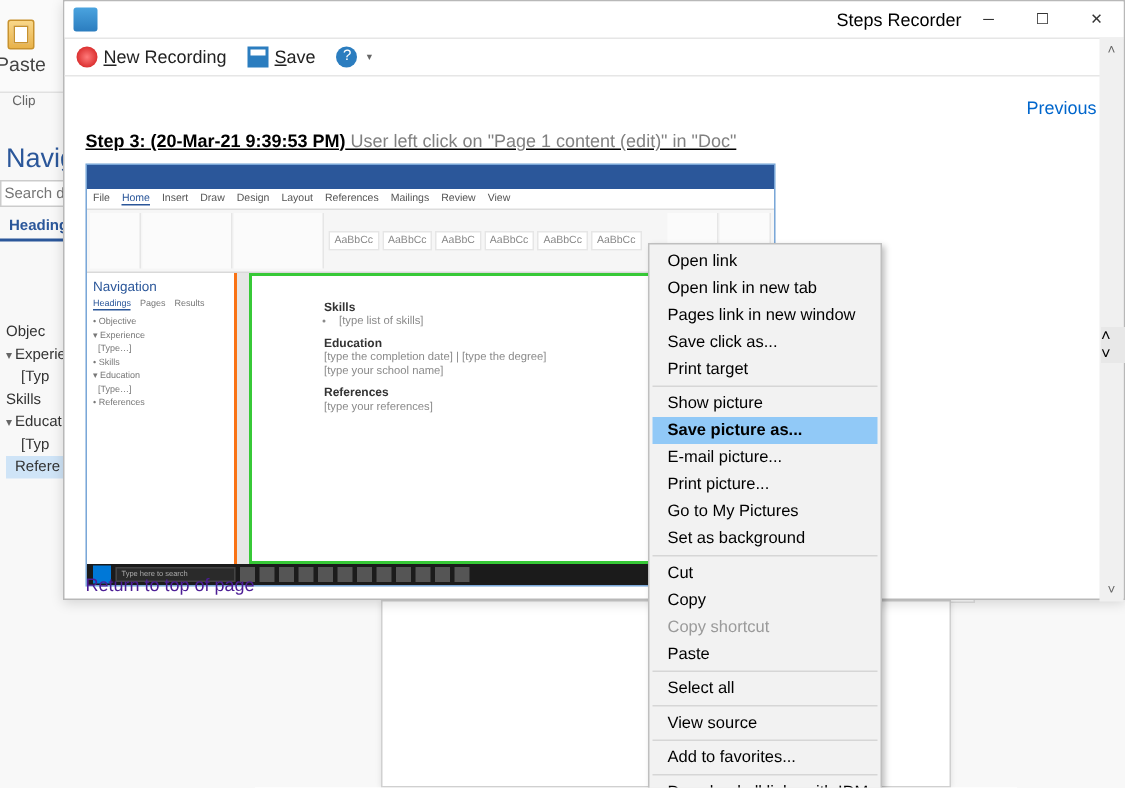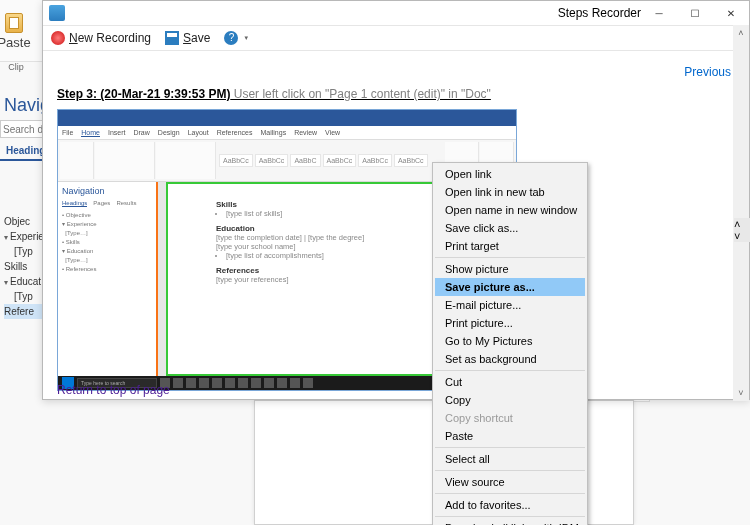--- a/index.html
+++ b/index.html
@@ -10,21 +10,21 @@
 .bg-ribbon { height:62px; background:#fafafa; border-bottom:1px solid #e1e1e1; display:flex; align-items:center; gap:12px; padding:0 8px; color:#444; }
 .bg-ribbon .big { font-size:13px; }
 .bg-nav-title { position:absolute; left:0; top:95px; color:#2b579a; font-size:18px; padding:0 4px; width:46px; overflow:hidden; }
 .bg-search { position:absolute; left:0; top:120px; width:46px; height:18px; border:1px solid #ccc; font-size:10px; padding:2px; color:#888; overflow:hidden; }
 .bg-tabs { position:absolute; left:0; top:142px; width:46px; }
 .bg-tab { font-size:10px; padding:3px 6px; color:#2b579a; }
 .bg-tab.active { font-weight:600; border-bottom:2px solid #2b579a; }
 .bg-tree { position:absolute; left:4px; top:166px; width:42px; font-size:10px; color:#333;margin-top:48px; }
 .bg-tree div { padding:2px 0; white-space:nowrap; overflow:hidden; }
 .bg-tree .tri::before { content:"▾"; font-size:8px; margin-right:2px; color:#666; }
-.bg-tree .sel { background:#cfe4f7; }
+.bg-tree .sel { background:#cfe4f7;text-align:center; }
 .bg-page { position:absolute; left:254px; top:400px; width:380px; bottom:0; background:#fff; border:1px solid #d0d0d0; box-shadow:0 0 4px rgba(0,0,0,.1); }
 .bg-ruler { position:absolute; left:254px; top:390px; right:100px; height:12px; background:#fff; border:1px solid #e0e0e0; }
 
 .paste-box { position:absolute; left:0; top:0; width:28px; height:62px; display:flex; flex-direction:column; align-items:center; justify-content:center; gap:2px; }
 .paste-ico { width:18px; height:20px; background:linear-gradient(#f9d789,#e8b24a); border:1px solid #c8922e; border-radius:2px; position:relative; }
 .paste-ico::after { content:""; position:absolute; left:3px; top:3px; right:3px; bottom:3px; background:#fff; border:1px solid #c8922e; }
 .clip-lbl { position:absolute; left:0; top:62px; font-size:9px; color:#666; width:32px; text-align:center; }
 
 
 .sr-window { position:absolute; left:42px; top:0; right:0; height:400px; background:#fff; border:1px solid #b8b8b8; box-shadow:0 2px 8px rgba(0,0,0,.15); display:flex; flex-direction:column; }
@@ -190,23 +190,20 @@
         <div class="shot-doc">
           <div class="shot-page">
             <div class="shot-page-inner">
               <h5>Skills</h5>
               <ul>
                   <li class="ph">[type list of skills]</li>
                 </ul>
               <h5>Education</h5>
               <div class="ph">[type the completion date] | [type the degree]</div>
               <div class="ph">[type your school name]</div>
-              <ul>
-                  <li class="ph">[type list of accomplishments]</li>
-                </ul>
               <h5>References</h5>
               <div class="ph">[type your references]</div>
             </div>
           </div>
         </div>
       </div>
       <div class="shot-tb">
         <div class="start"></div>
         <div class="search">Type here to search</div>
         <div class="tbi"></div>
@@ -235,21 +232,21 @@
 
 <div class="sb2">
   <div class="ar">˄</div>
   <div style="flex:1"></div>
   <div class="ar">˅</div>
 </div>
 
 <div class="ctx" id="ctx">
     <div class="mi">Open link</div>
     <div class="mi">Open link in new tab</div>
-    <div class="mi">Open name in new window</div>
+    <div class="mi">Pages link in new window</div>
     <div class="mi">Save click as...</div>
     <div class="mi">Print target</div>
     <hr>
     <div class="mi">Show picture</div>
     <div class="mi hov">Save picture as...</div>
     <div class="mi">E-mail picture...</div>
     <div class="mi">Print picture...</div>
     <div class="mi">Go to My Pictures</div>
     <div class="mi">Set as background</div>
     <hr>

